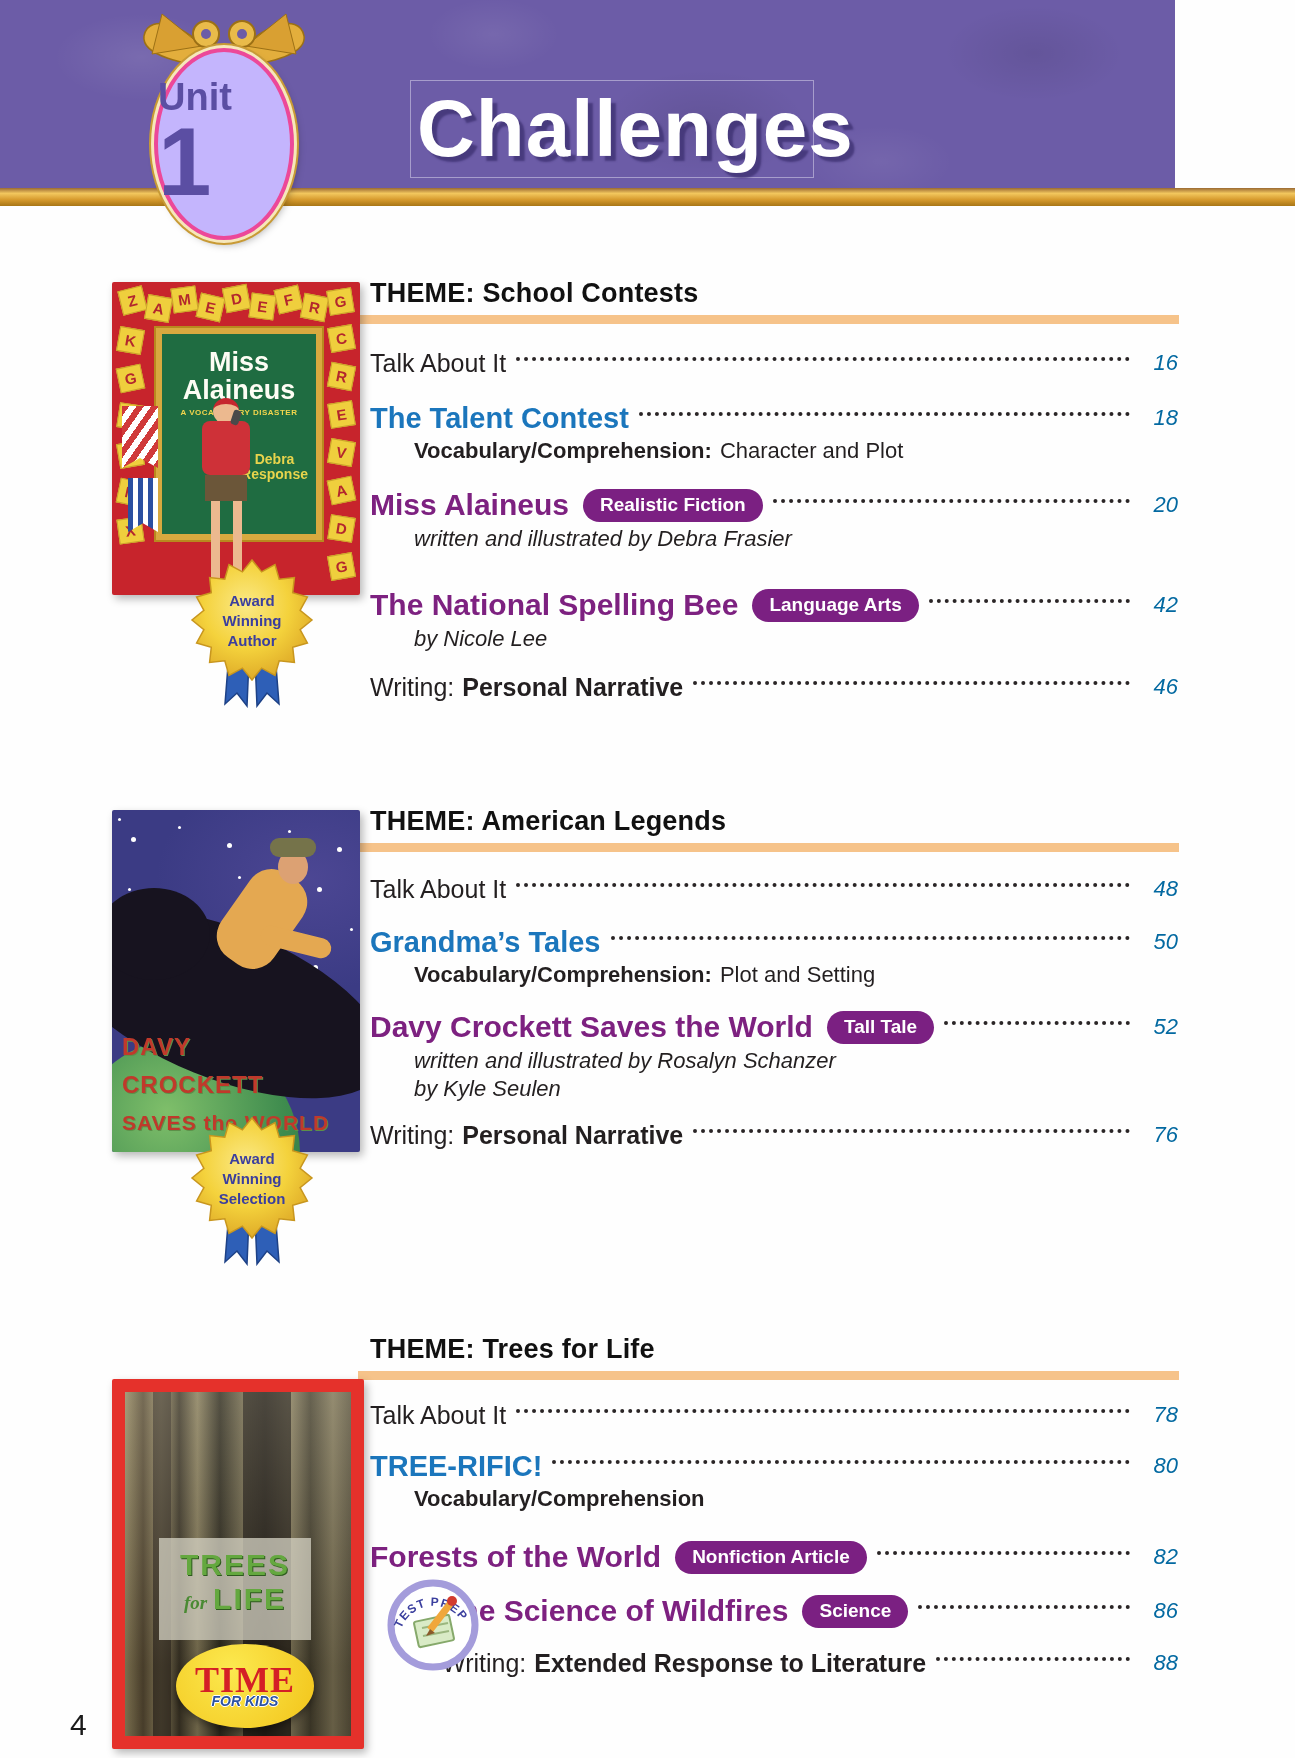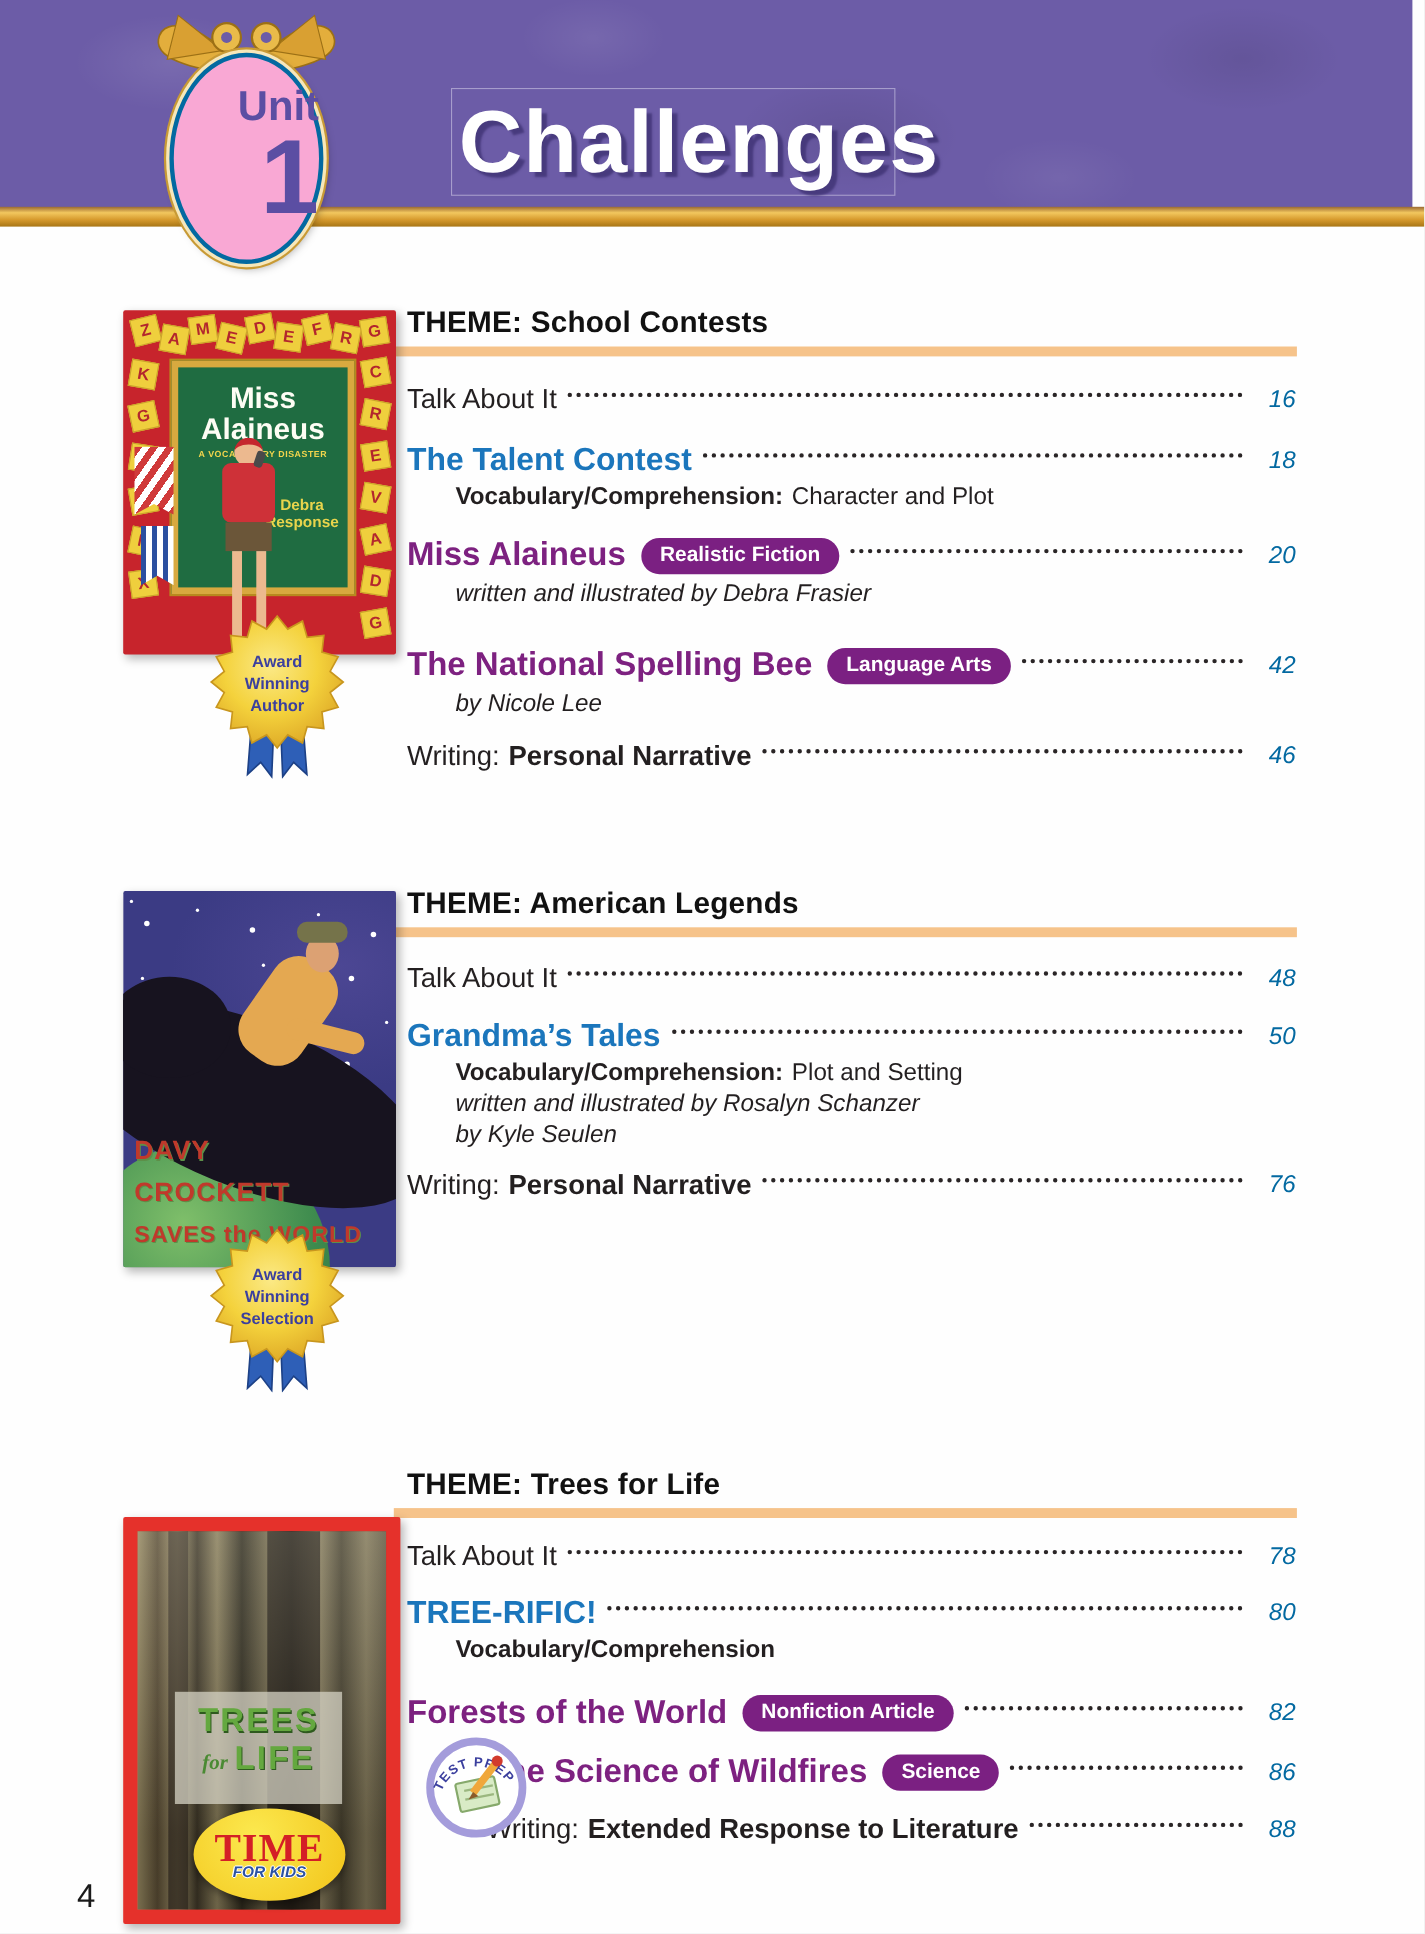--- a/index.html
+++ b/index.html
@@ -1,37 +1,37 @@
 <!DOCTYPE html>
 <html><head>
 <meta charset="utf-8">
 <style>
   html,body{margin:0;padding:0;background:#e8e8e8;}
   *{box-sizing:border-box;}
   #page{position:relative;width:1295px;height:1758px;background:#fefefe;margin:0 auto;overflow:hidden;
         font-family:"Liberation Sans",sans-serif;color:#231f20;}
 
   
-  .banner{position:absolute;left:0;top:0;width:1284px;height:190px;background-color:#6c5ca7;
+  .banner{position:absolute;left:0;top:0;width:1175px;height:190px;background-color:#6c5ca7;
     background-image:
       radial-gradient(ellipse 140px 70px at 12% 30%, rgba(255,255,255,.09), transparent 62%),
       radial-gradient(ellipse 170px 90px at 60% 65%, rgba(0,0,0,.09), transparent 60%),
       radial-gradient(ellipse 110px 60px at 42% 18%, rgba(255,255,255,.07), transparent 60%),
       radial-gradient(ellipse 150px 80px at 88% 28%, rgba(0,0,0,.08), transparent 60%),
       radial-gradient(ellipse 120px 60px at 75% 85%, rgba(255,255,255,.06), transparent 60%);}
   .gold-band{position:absolute;left:0;top:188px;width:1295px;height:18px;
     background:linear-gradient(#9b6a33,#f2c75e 30%,#d69a2d 65%,#a87616);}
   .title-box{position:absolute;left:410px;top:80px;width:404px;height:98px;
     border:1px solid rgba(240,238,250,.45);display:flex;align-items:center;}
   .unit-title{margin:0;padding-left:6px;font-size:80px;font-weight:800;color:#ffffff;letter-spacing:1px;
     text-shadow:5px 5px 2px rgba(62,50,115,.8);}
   .ornament{position:absolute;left:132px;top:6px;}
-  .medallion{position:absolute;left:154px;top:48px;width:140px;height:192px;background:#f9a8d4;border-radius:50%;
-    border:4px solid #0369a1;box-shadow:0 0 0 3px #f6e7bb,0 0 0 5px #c89a35,3px 4px 9px rgba(0,0,0,.35);
-    text-align:right;z-index:6;}
+  .medallion{position:absolute;left:154px;top:48px;width:140px;height:192px;background:#c4b5fd;border-radius:50%;
+    border:4px solid #ec4899;box-shadow:0 0 0 3px #f6e7bb,0 0 0 5px #c89a35,3px 4px 9px rgba(0,0,0,.35);
+    text-align:left;z-index:6;}
   .unit-label{margin-top:24px;font-size:38px;font-weight:800;color:#5b4ea3;}
   .unit-number{font-size:96px;line-height:86px;font-weight:800;color:#5b4ea3;}
 
   
   .toc-col{position:absolute;left:370px;width:808px;}
   .theme{margin:0;font-size:27px;line-height:30px;font-weight:800;color:#111;letter-spacing:.2px;}
   .rule{position:relative;left:-12px;width:calc(100% + 13px);height:9px;background:#f6c38a;margin-top:7px;}
   .row{display:flex;align-items:center;}
   .leader{flex:1;border-bottom:4px dotted #2a2526;margin:0 6px 9px 10px;}
   .pagenum{font-size:22px;min-width:42px;text-align:right;color:#0369a1;font-style:italic;}
@@ -208,20 +208,26 @@
 
     <div class="row" style="margin-top:20px;">
       <span class="t-blue">Grandma’s Tales</span>
       <span class="leader"></span>
       <span class="pagenum">50</span>
     </div>
     <div class="sub">
       <span class="sub-label">Vocabulary/Comprehension:</span><span class="sub-text">Plot and Setting</span>
     </div>
 
+    <div class="row" style="margin-top:20px;">
+      <span class="t-purple">Davy Crockett Saves the World</span>
+      <span class="pill">Tall Tale</span>
+      <span class="leader"></span>
+      <span class="pagenum">52</span>
+    </div>
     <div class="byline">written and illustrated by Rosalyn Schanzer</div>
 
     <div class="byline">by Kyle Seulen</div>
 
     <div class="row" style="margin-top:18px;">
       <span class="w-label">Writing:</span>
       <span class="w-title">Personal Narrative</span>
       <span class="leader"></span>
       <span class="pagenum">76</span>
     </div>

